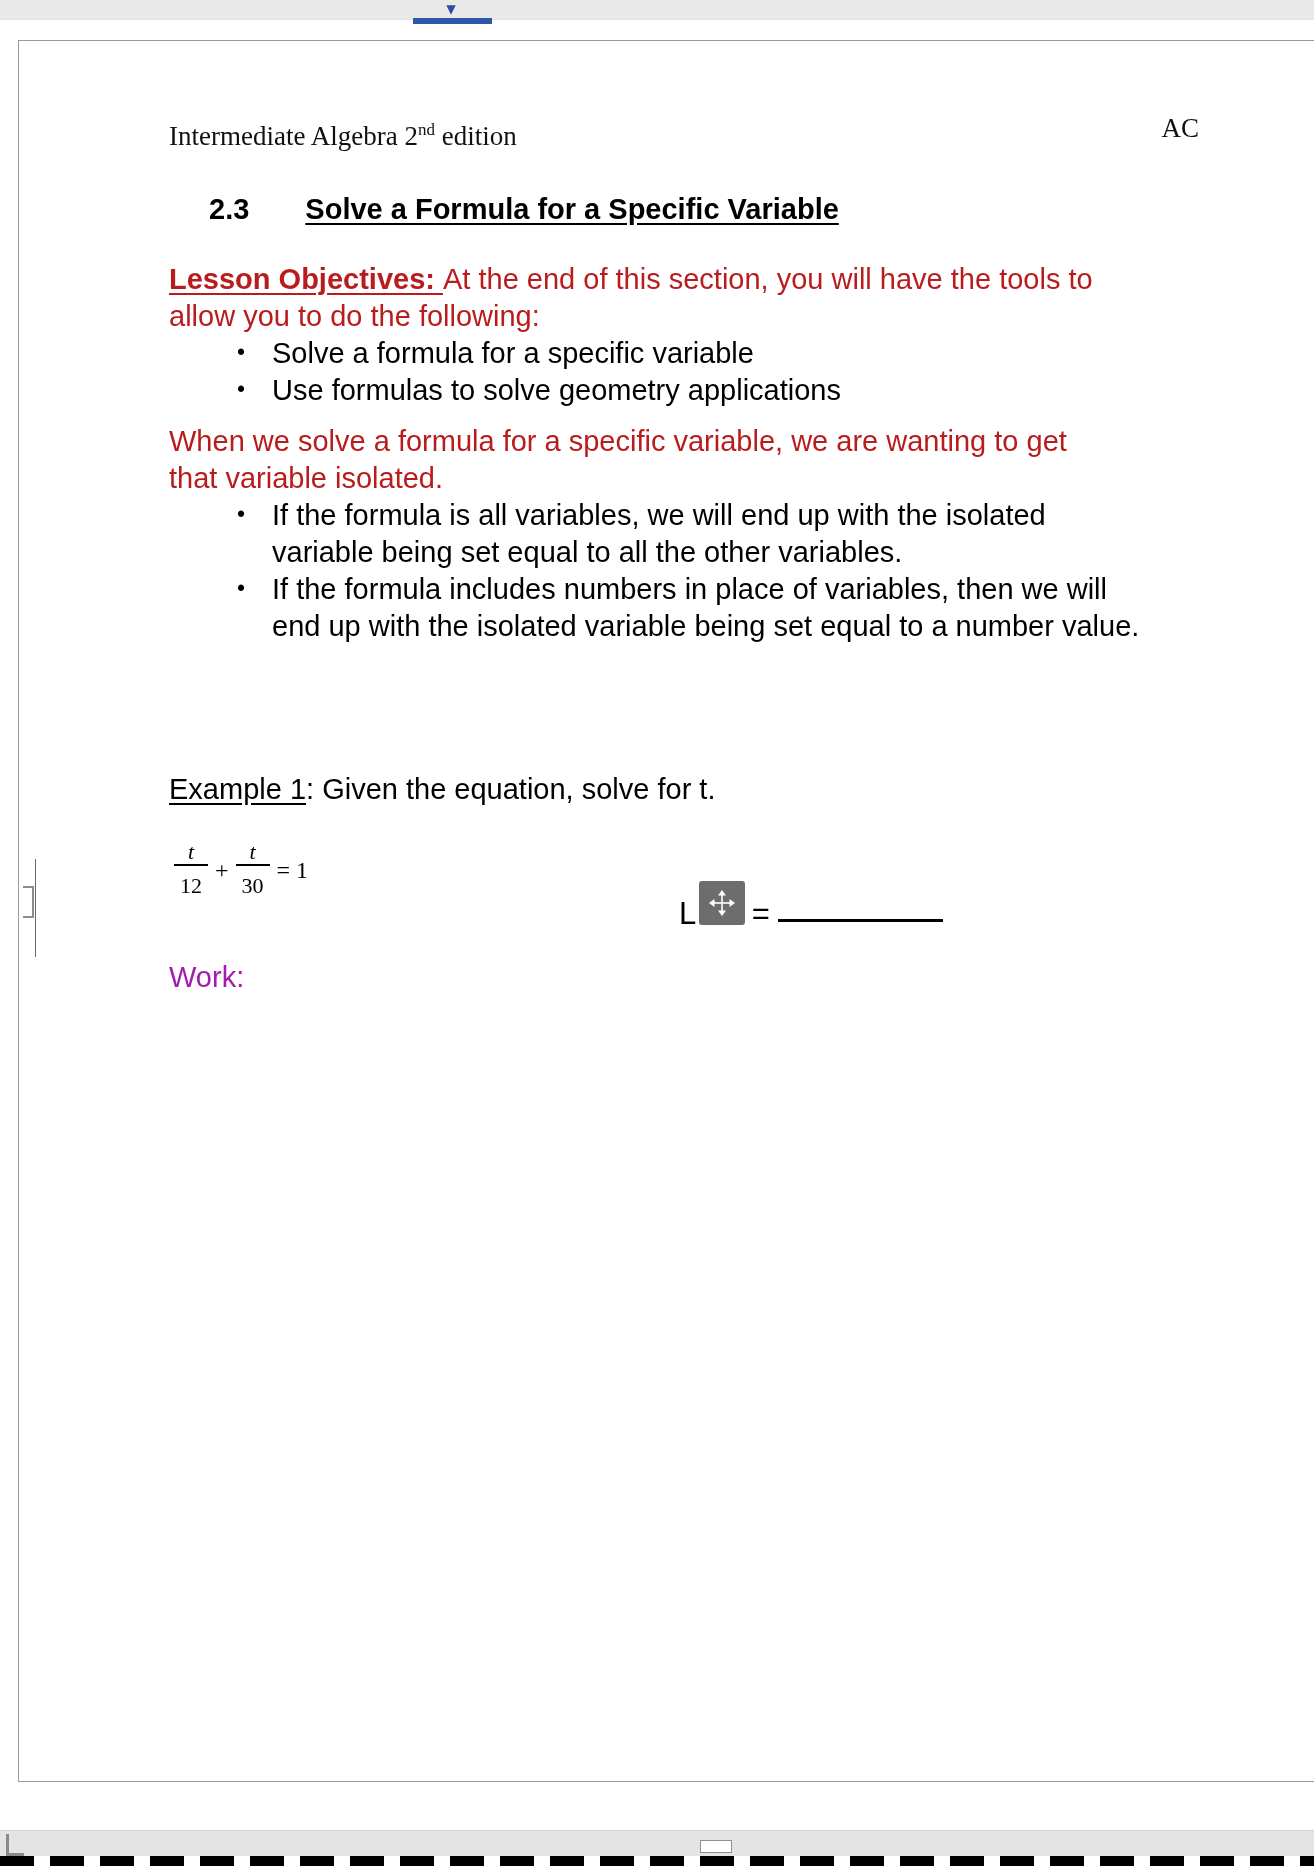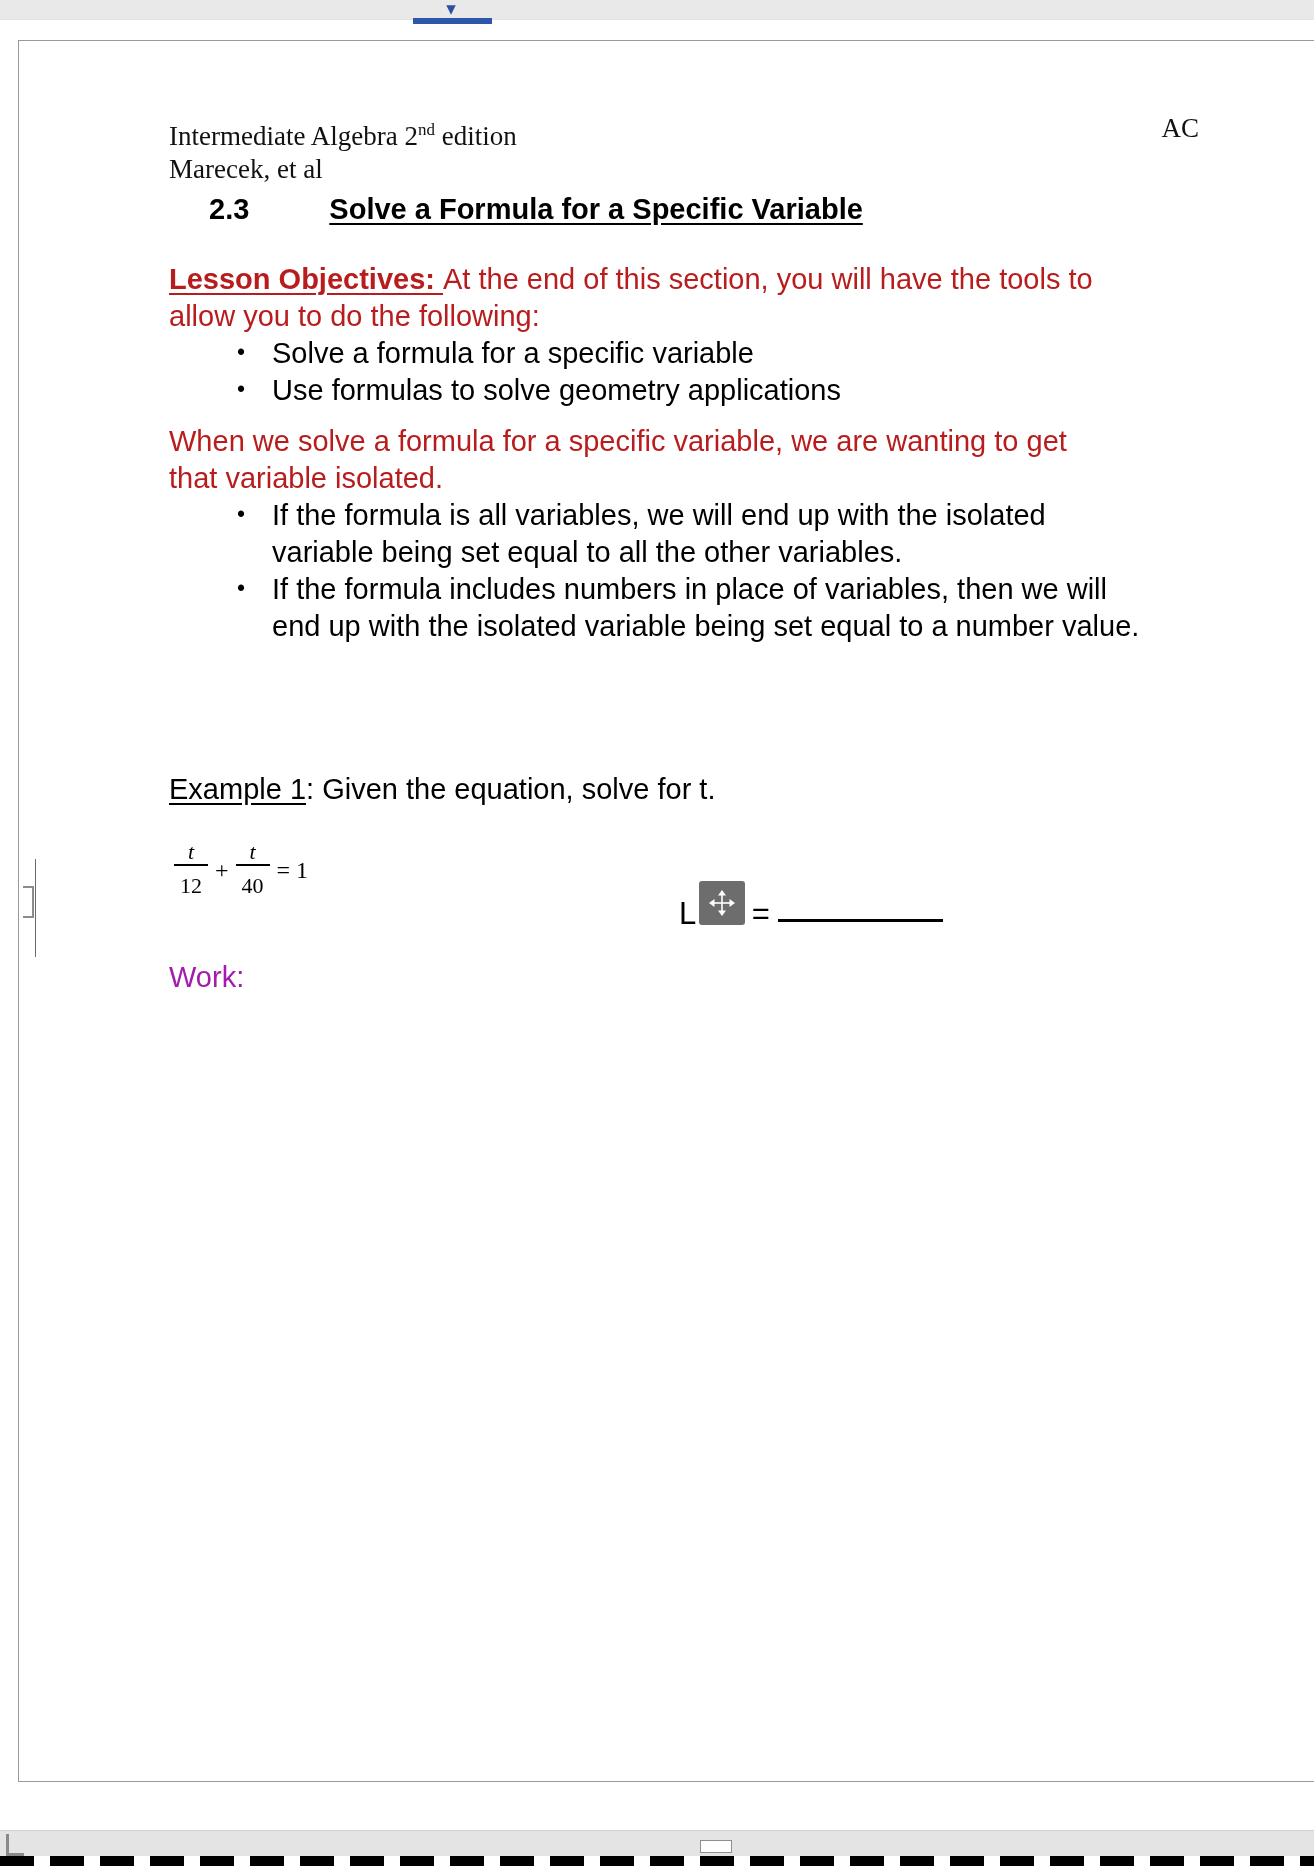--- a/index.html
+++ b/index.html
@@ -98,21 +98,20 @@
 
   #section-title-row {
     position: absolute;
     left: 190px; top: 152px;
     display: flex;
     align-items: baseline;
     font-size: 29px;
     font-weight: bold;
     color: #000000;
     white-space: nowrap;
-    gap: 24px;
   }
   #section-number { margin-right: 56px; }
   #section-title-text { text-decoration: underline; text-underline-offset: 4px; }
 
   .para {
     font-size: 29px;
     line-height: 37px;
     color: #b91c1c;
   }
   #objectives-block {
@@ -298,21 +297,20 @@
 
   <div id="top-ruler-strip"></div>
   <div id="collapse-chevron">▾</div>
   <div id="indent-bar"></div>
 
   <div id="page-sheet">
 
     <div id="doc-header-row">
       <div id="header-left" class="header-serif">
         <div><span>Intermediate Algebra 2</span><sup>nd</sup><span> edition</span></div>
-        <div>Marecek, et al</div>
       </div>
       <div id="header-right">AC</div>
     </div>
 
     <div id="section-title-row">
       <span id="section-number">2.3</span>
       <span id="section-title-text"> Solve a Formula for a Specific Variable</span>
     </div>
 
     <div id="objectives-block">
@@ -336,21 +334,21 @@
     <div id="equation">
       <span class="frac">
         <span class="num">t</span>
         <span class="bar"></span>
         <span class="den">12</span>
       </span>
       <span class="op">+</span>
       <span class="frac">
         <span class="num">t</span>
         <span class="bar"></span>
-        <span class="den">40</span>
+        <span class="den">30</span>
       </span>
       <span class="op">= 1</span>
     </div>
 
     <div id="left-page-edge-line"></div>
     <div id="object-anchor-handle"></div>
 
     <div id="lcd-group">
       <span id="lcd-text">LCD =</span><span id="lcd-blank"></span>
     </div>

